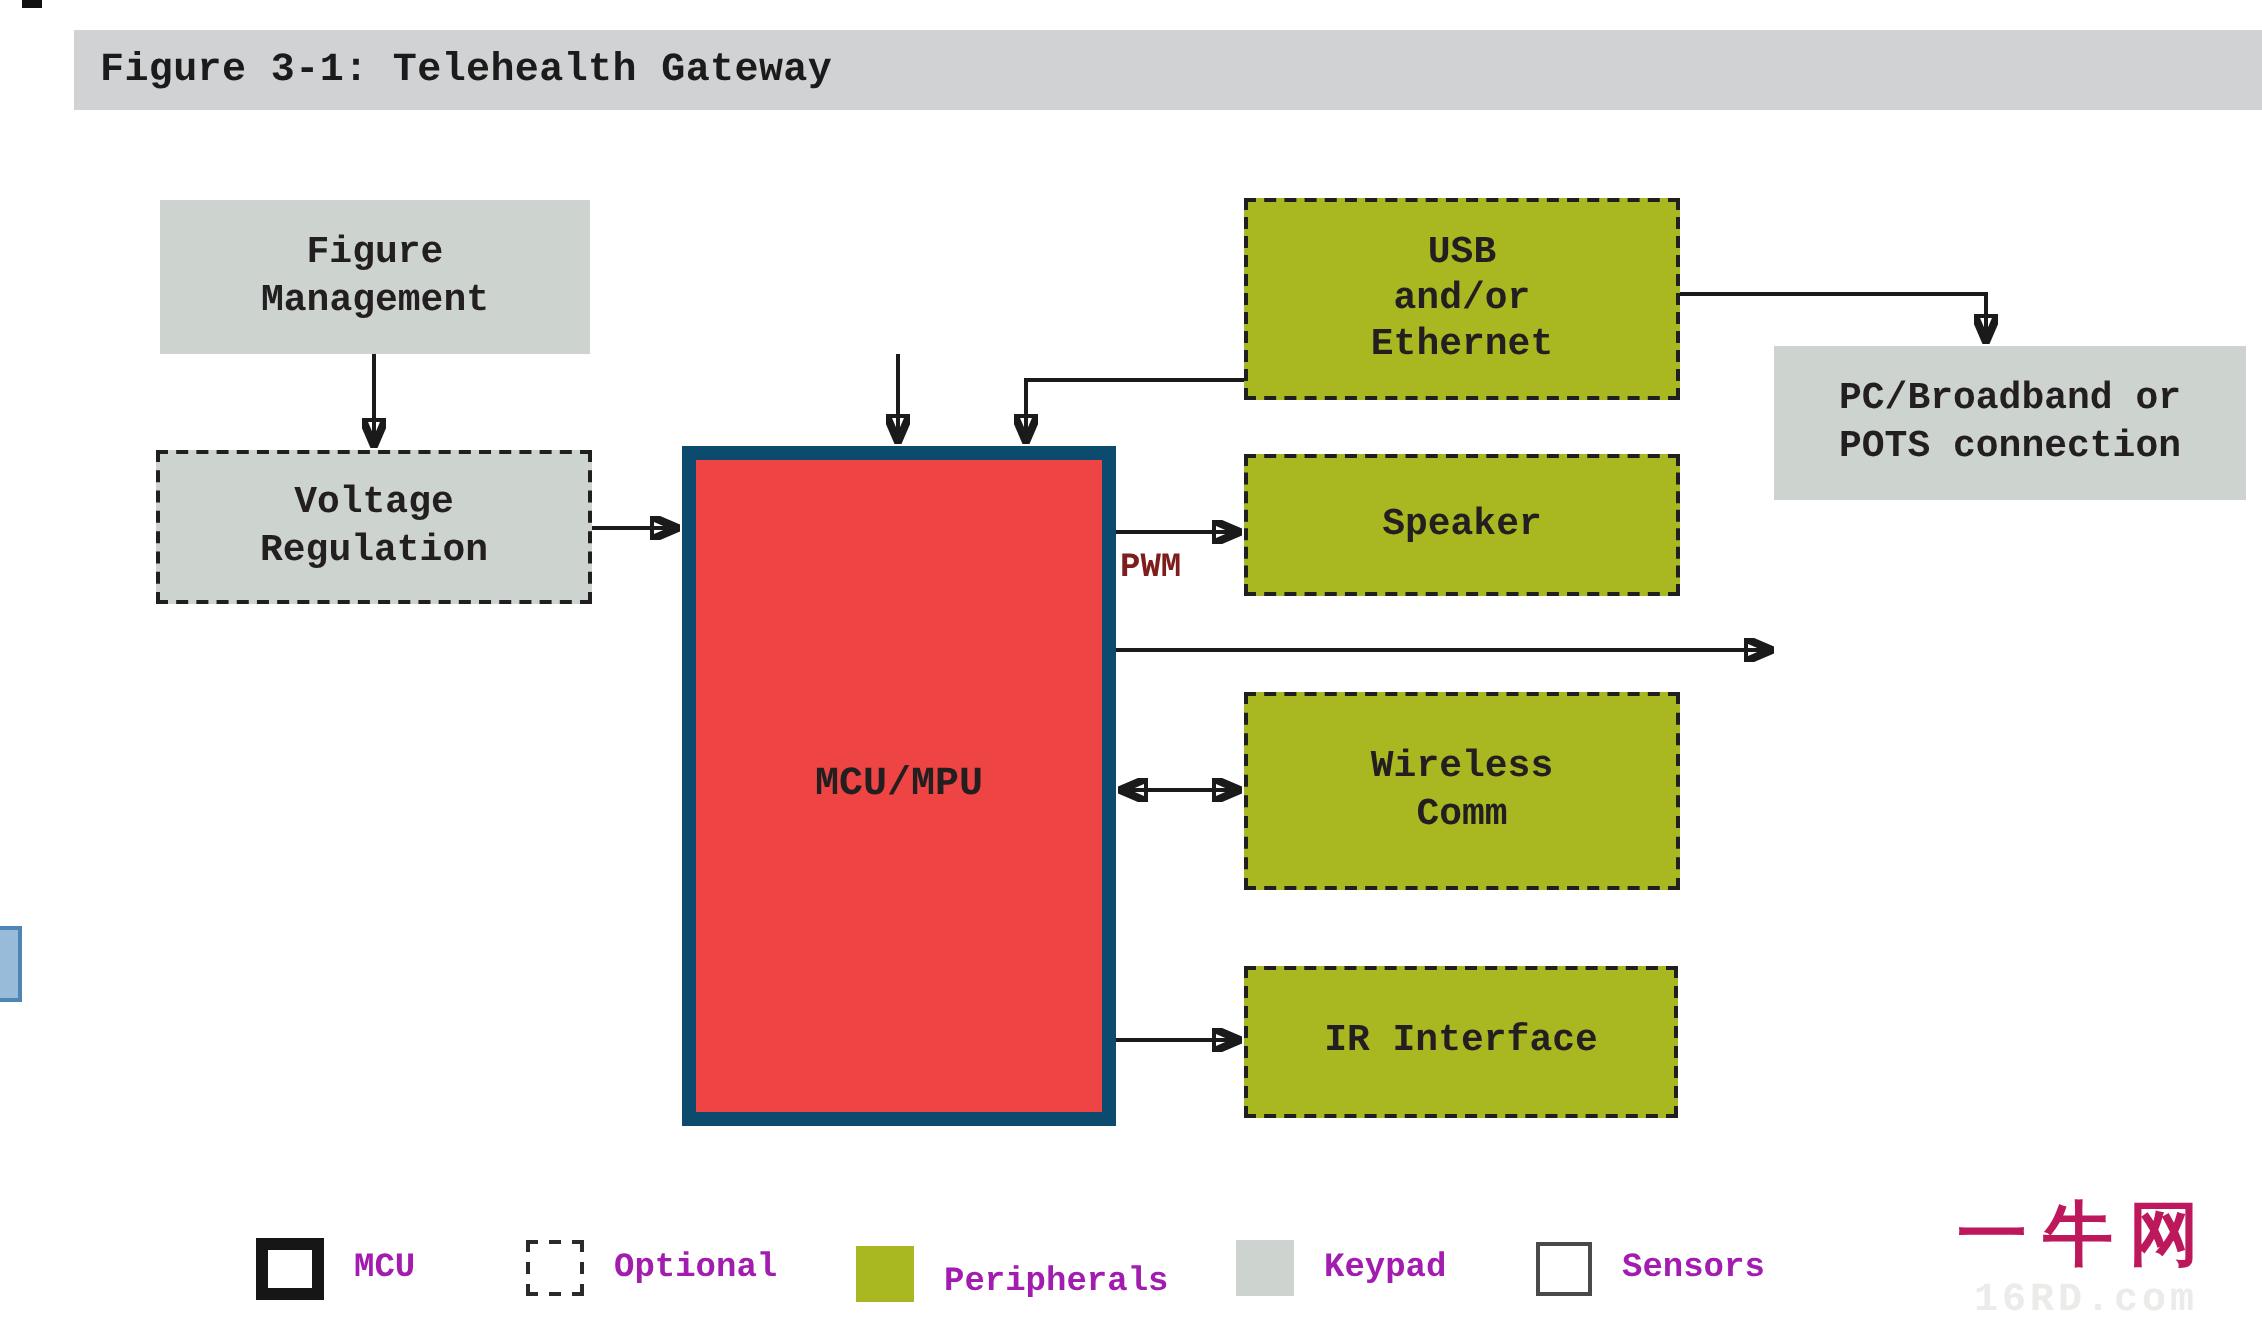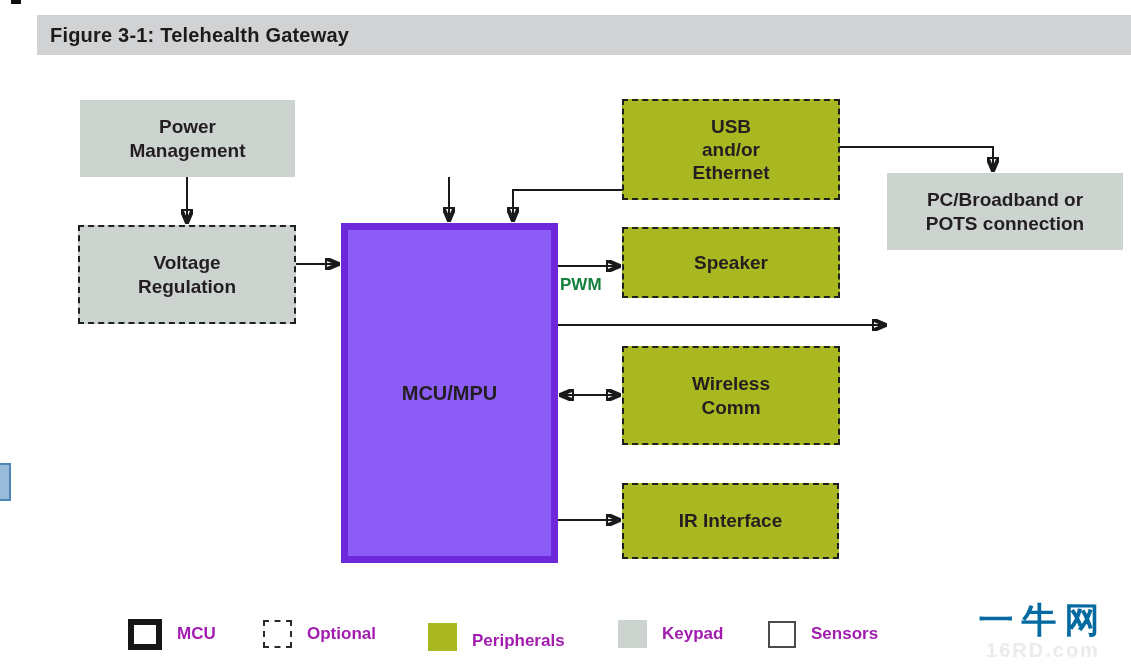--- a/index.html
+++ b/index.html
@@ -1,68 +1,68 @@
 <!DOCTYPE html>
 <html><head>
 <meta charset="utf-8">
 <style>
   html,body{margin:0;padding:0;background:#ffffff;}
   #stage{
     position:relative;width:1131px;height:669px;background:#ffffff;overflow:hidden;
-    font-family:Liberation Sans, sans-serif;color:#231f20;
+    font-family:Liberation Mono, monospace;color:#231f20;
   }
   
   .top-mark{position:absolute;left:11px;top:0;width:10px;height:4px;background:#111111;}
   .side-tab{position:absolute;left:-2px;top:463px;width:9px;height:34px;background:#97bbd9;border:2px solid #4d86b5;}
   
   .title-band{
     position:absolute;left:37px;top:15px;width:1094px;height:40px;background:#d1d2d4;
     display:flex;align-items:center;padding-left:13px;box-sizing:border-box;
   }
   .title-band .txt{font-size:20px;font-weight:bold;color:#1b1b1b;letter-spacing:.2px;}
   
   .block{
     position:absolute;display:flex;align-items:center;justify-content:center;text-align:center;
     font-size:19px;font-weight:bold;line-height:1.22;white-space:pre-line;box-sizing:border-box;
     color:#231f20;
   }
   .green-dashed{background:#a9b821;border:2px dashed #1f1f1f;}
   .gray-plain{background:#cdd3ce;border:none;}
   .gray-dashed{background:#cdd3ce;border:2px dashed #1f1f1f;}
-  .mcu-block{background:#8b5cf6;border:7px solid #6d28d9;font-size:20px;}
+  .mcu-block{background:#ef4444;border:7px solid #0c4a6e;font-size:20px;}
   
   #blk-power   {left:80px;  top:100px; width:215px; height:77px;}
   #blk-keypad  {left:341px; top:100px; width:216px; height:77px;}
   #blk-usb     {left:622px; top:99px;  width:218px; height:101px;}
   #blk-pc      {left:887px; top:173px; width:236px; height:77px;}
-  #blk-voltage {left:78px;  top:225px; width:218px; height:99px;}
+  #blk-voltage {left:78px;  top:225px; width:218px; height:77px;}
   #blk-mcu     {left:341px; top:223px; width:217px; height:340px;}
   #blk-speaker {left:622px; top:227px; width:218px; height:71px;}
   #blk-display {left:888px; top:287px; width:215px; height:78px;}
   #blk-wireless{left:622px; top:346px; width:218px; height:99px;}
   #blk-ir      {left:622px; top:483px; width:217px; height:76px;}
   
-  .pwm-label{position:absolute;left:560px;top:275px;font-size:17px;font-weight:bold;color:#15803d;}
+  .pwm-label{position:absolute;left:560px;top:275px;font-size:17px;font-weight:bold;color:#7f1d1d;}
   
   svg.wires{position:absolute;left:0;top:0;width:1131px;height:669px;pointer-events:none;}
   svg.wires path{stroke:#1a1a1a;stroke-width:2;fill:none;}
   
   .legend-item{position:absolute;top:617px;height:34px;display:flex;align-items:center;gap:15px;}
   .legend-item .lbl{font-size:17px;font-weight:bold;color:#a21caf;}
   .sw{box-sizing:border-box;display:inline-block;}
   .sw-mcu{width:34px;height:31px;background:#ffffff;border:6px solid #161616;}
   .sw-optional{width:29px;height:28px;background:#ffffff;border:2px dashed #2a2a2a;}
   .sw-peripherals{width:29px;height:28px;background:#a9b821;}
   .sw-analog{width:29px;height:28px;background:#cdd3ce;}
   .sw-sensors{width:28px;height:27px;background:#ffffff;border:2px solid #4a4a4a;}
   #leg-mcu{left:128px;} #leg-optional{left:263px;} #leg-peripherals{left:428px;align-items:flex-end;}
   #leg-analog{left:618px;} #leg-sensors{left:768px;}
   
   .watermark{position:absolute;left:960px;top:602px;width:166px;text-align:center;user-select:none;}
-  .watermark .wm1{font-size:35px;font-weight:bold;color:#0369a1;letter-spacing:8px;line-height:1.05;text-align:center;}
+  .watermark .wm1{font-size:35px;font-weight:bold;color:#be185d;letter-spacing:8px;line-height:1.05;text-align:center;}
   .watermark .wm2{font-size:20px;font-weight:bold;color:#ebebe9;letter-spacing:2px;}
 </style>
 </head>
 <body>
 
 <div id="stage">
 
   <div class="top-mark"></div>
   <div class="side-tab"></div>
 
@@ -81,21 +81,21 @@
     <path d="M449,177 L449,221" marker-end="url(#ah)"></path>
     <path d="M622,190 L513,190 L513,221" marker-end="url(#ah)"></path>
     <path d="M840,147 L993,147 L993,171" marker-end="url(#ah)"></path>
     <path d="M558,266 L620,266" marker-end="url(#ah)"></path>
     <path d="M558,325 L886,325" marker-end="url(#ah)"></path>
     <path d="M560,395 L620,395" marker-start="url(#ah)" marker-end="url(#ah)"></path>
     <path d="M558,520 L620,520" marker-end="url(#ah)"></path>
   </svg>
 
   <div id="blk-power" class="block gray-plain">
-    <span>Power
+    <span>Figure
 Management</span>
   </div>
 
 
   <div id="blk-usb" class="block green-dashed">
     <span>USB
 and/or
 Ethernet</span>
   </div>
 

